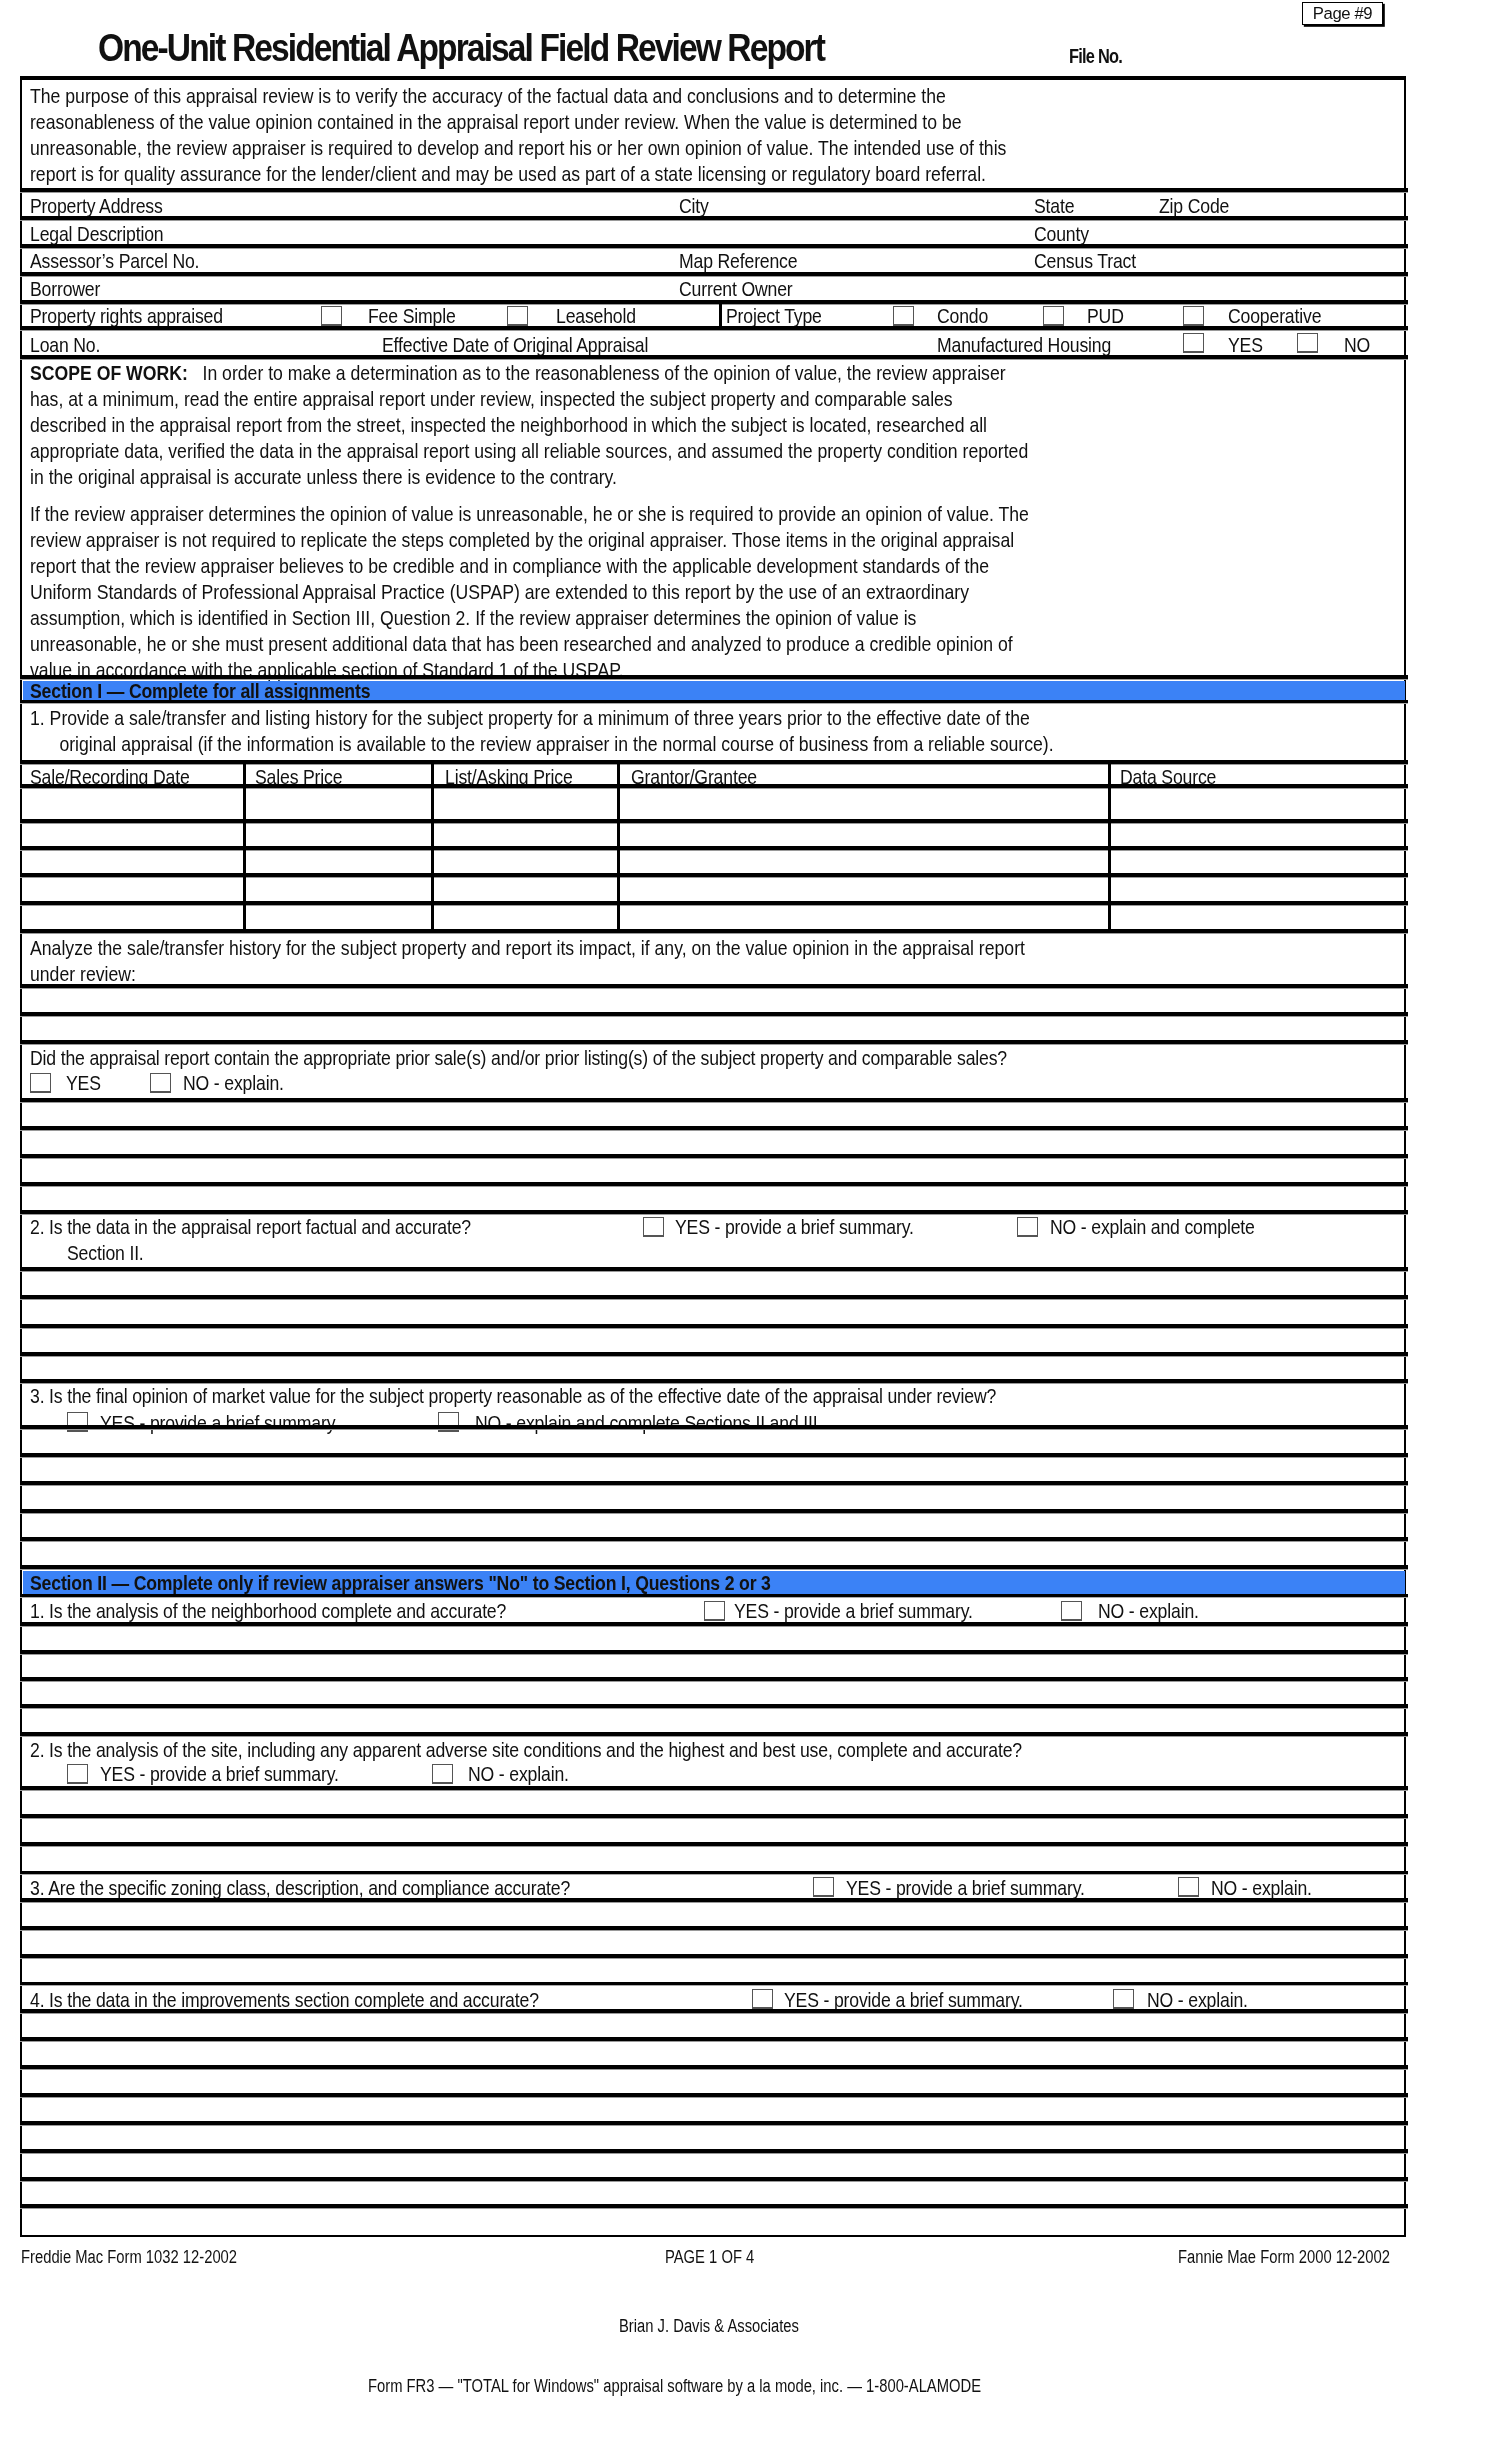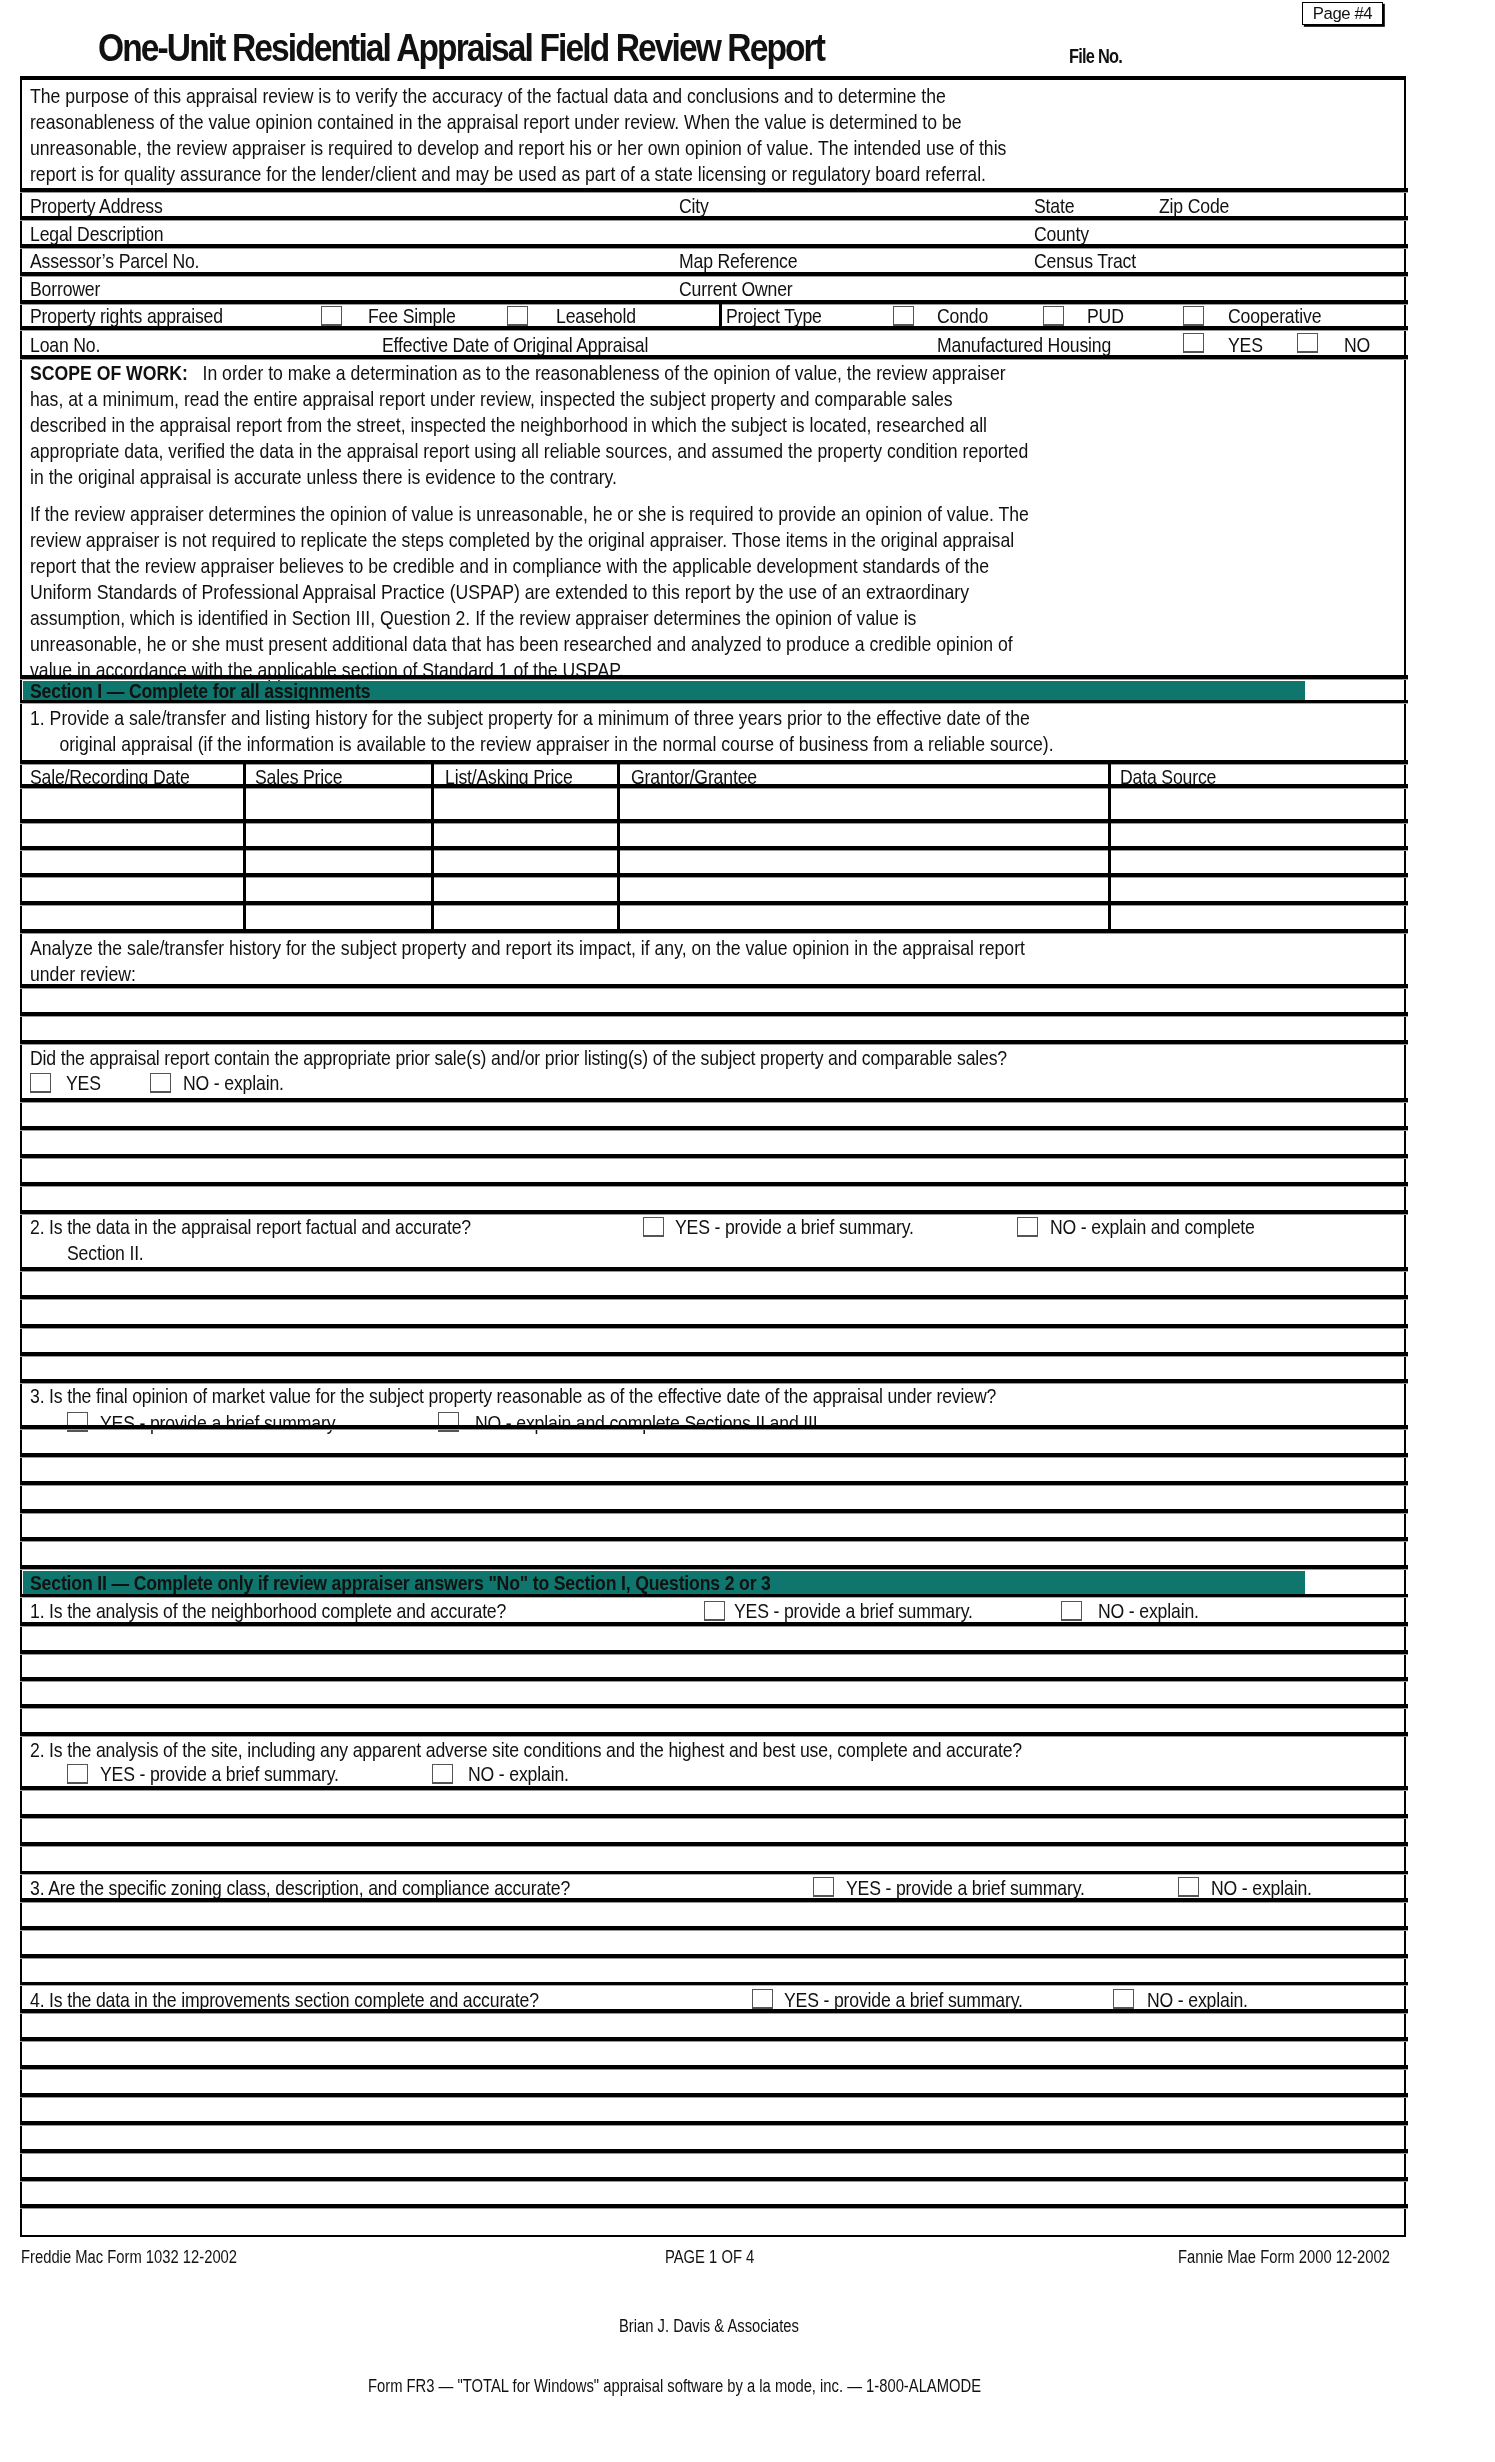--- a/index.html
+++ b/index.html
@@ -17,27 +17,27 @@
   .hline { position:absolute; left:20px; width:1388px; height:3.5px; background:#000; border-bottom:1.8px solid #9a9a9a; }
   .hline.thin { height:2.6px; border-bottom:0.9px solid #aaa; }
   .vline { position:absolute; width:2.6px; background:#000; }
   .txt { position:absolute; font-size:21px; line-height:25.5px; white-space:nowrap;
          transform:scaleX(0.84); transform-origin:left top; letter-spacing:-0.2px; }
   .para { position:absolute; font-size:21px; line-height:26px;
           transform:scaleX(0.84); transform-origin:left top; }
   .para p { margin:0; white-space:nowrap; }
   .bold { font-weight:bold; }
   .cb { position:absolute; width:21px; height:20px; border:1.8px solid #555; border-bottom-width:2.6px; box-sizing:border-box; background:#fff; }
-  .sec-hdr { position:absolute; left:23px; width:1282px; background:#0f766e; }
+  .sec-hdr { position:absolute; left:23px; width:1382px; background:#3b82f6; }
   .foot { position:absolute; font-size:17.6px; white-space:nowrap; transform:scaleX(0.84); transform-origin:left top; }
 </style>
 </head>
 <body>
 
-<div id="page-badge" class="abs">Page #4</div>
+<div id="page-badge" class="abs">Page #9</div>
 <div id="title" class="abs">One-Unit Residential Appraisal Field Review Report</div>
 <div id="file-no" class="abs">File No.</div>
 
 <div id="form-box" class="abs"></div>
 
 <div class="para" style="left:30px; top:83px;">
   <p>The purpose of this appraisal review is to verify the accuracy of the factual data and conclusions and to determine the</p>
   <p>reasonableness of the value opinion contained in the appraisal report under review.  When the value is determined to be</p>
   <p>unreasonable, the review appraiser is required to develop and report his or her own opinion of value.  The intended use of this</p>
   <p>report is for quality assurance for the lender/client and may be used as part of a state licensing or regulatory board referral.</p>

